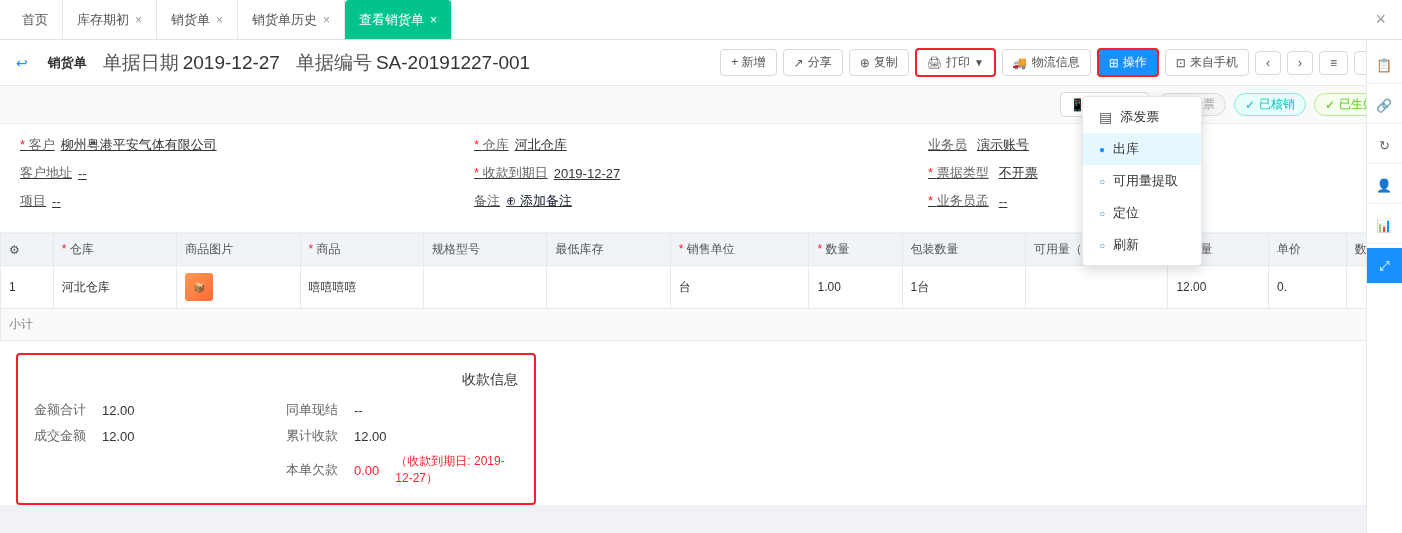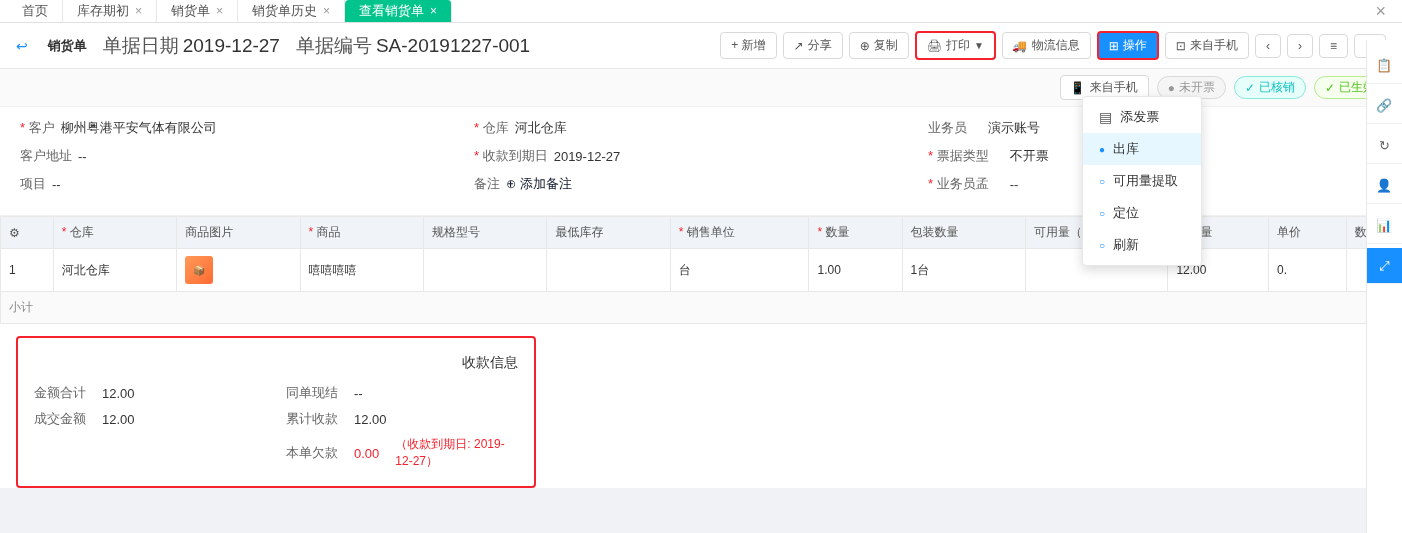--- a/index.html
+++ b/index.html
@@ -1,21 +1,21 @@
 <!DOCTYPE html>
 <html><head>
   <meta charset="utf-8">
   <style>
     * { box-sizing: border-box; margin: 0; padding: 0; }
     body { font-family: 'Microsoft YaHei', Arial, sans-serif; font-size: 13px; background: #f0f2f5; color: #333; }
 
     
     .tab-bar {
       display: flex; align-items: center; background: #fff;
-      border-bottom: 1px solid #e0e0e0; padding: 0 8px; height: 23px;
+      border-bottom: 1px solid #e0e0e0; padding: 0 8px; height: 40px;
       position: relative;
     }
     .tab-item {
       display: flex; align-items: center; padding: 0 14px; height: 100%;
       cursor: pointer; font-size: 13px; color: #555; border-right: 1px solid #e8e8e8;
       white-space: nowrap;
     }
     .tab-item .tab-close {
       margin-left: 6px; color: #999; font-size: 12px; cursor: pointer;
     }
@@ -72,35 +72,35 @@
       display: flex; align-items: center; gap: 4px; padding: 3px 10px;
       border: 1px solid #d9d9d9; border-radius: 4px; background: #fff;
       cursor: pointer; font-size: 12px; color: #555;
     }
 
     
     .form-section {
       padding: 12px 20px; border-bottom: 1px solid #f0f0f0;
     }
     .form-row {
-      display: flex; margin-bottom: 10px; gap: 0;
+      display: flex; margin-bottom: 10px; gap: 0; text-decoration: underline;
     }
     .form-field {
       display: flex; align-items: center; flex: 1; min-width: 0;
     }
     .field-label {
       color: #666; white-space: nowrap; margin-right: 6px; font-size: 13px;
     }
     .field-label.required::before {
       content: '* '; color: #f5222d;
     }
     .field-value {
       color: #333; font-size: 13px;
     }
-    .business-staff { margin-left: auto; display: flex; align-items: center; gap: 15px; }
+    .business-staff { margin-left: auto; display: flex; align-items: center; gap: 4px; }
 
     
     .data-table {
       width: 100%; border-collapse: collapse; font-size: 12px;
     }
     .data-table th {
       background: #f0f4f8; padding: 7px 8px; text-align: left;
       border: 1px solid #e8e8e8; font-weight: normal; color: #555;
       white-space: nowrap;
     }

